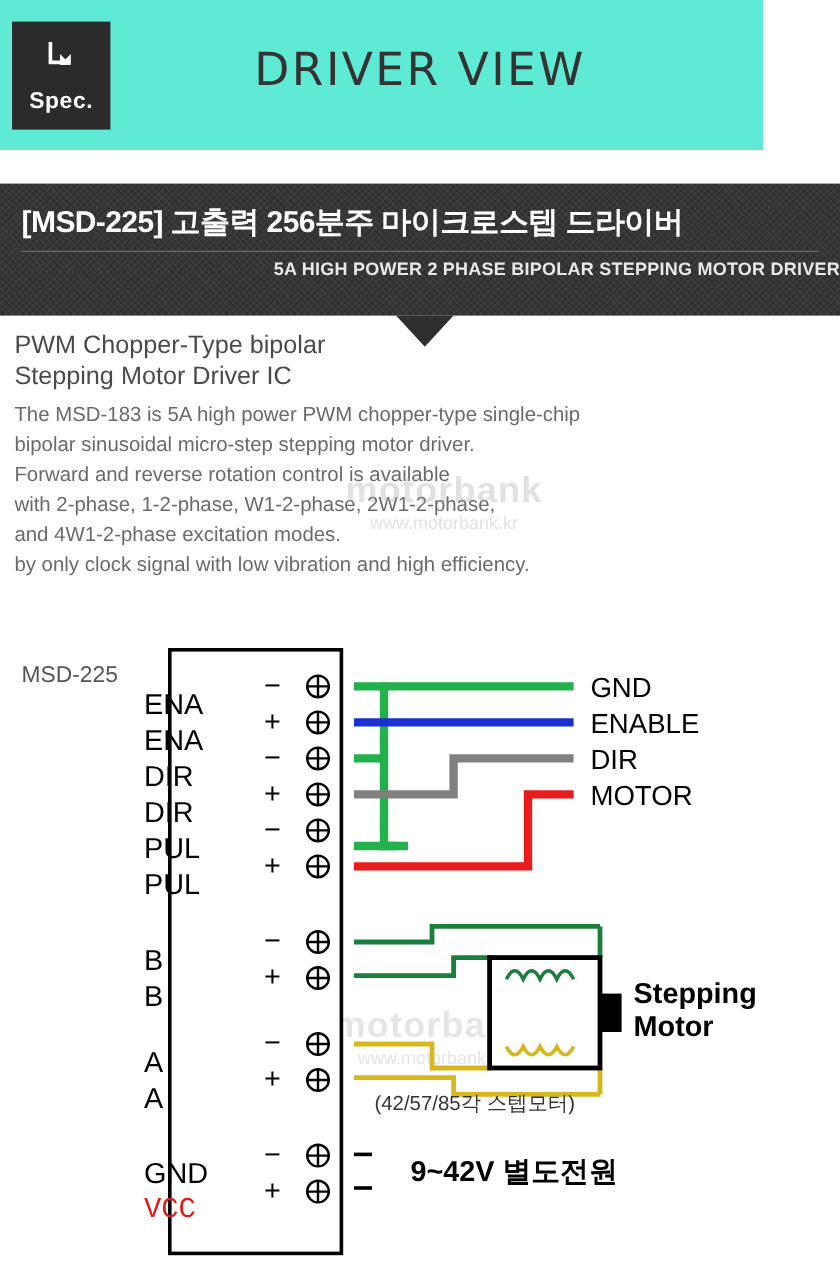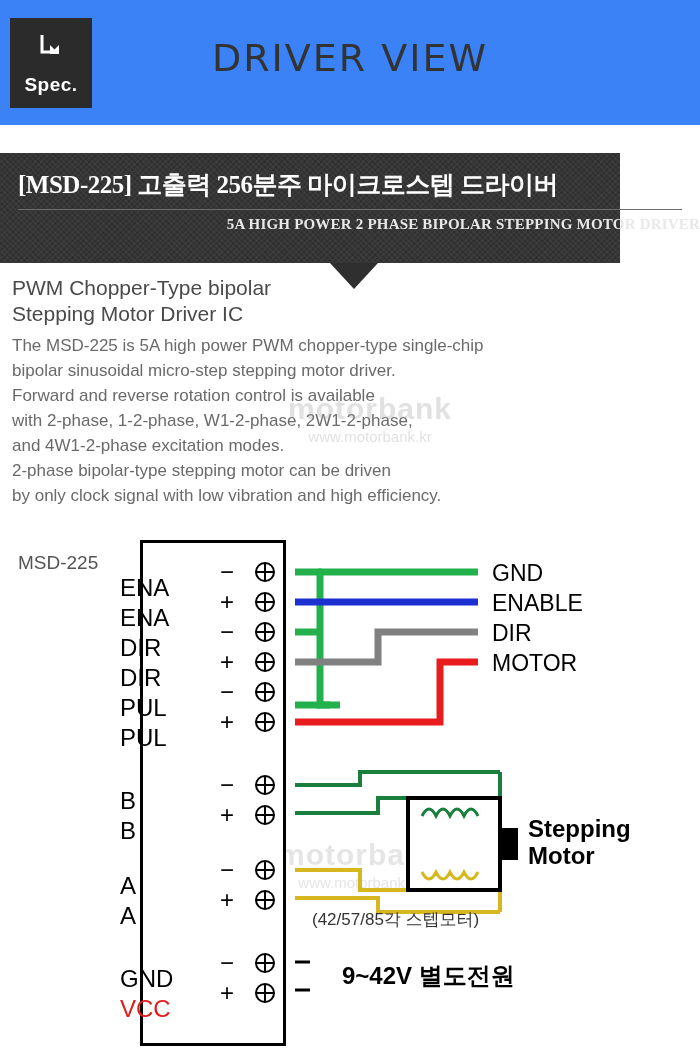--- a/index.html
+++ b/index.html
@@ -12,22 +12,22 @@
     height: 1057px;
     position: relative;
     font-family: "Liberation Sans", sans-serif;
     overflow: hidden;
   }
 
   
   .header {
     position: absolute;
     left: 0; top: 0;
-    width: 700px; height: 125px;
-    background: #3b82f6;
+    width: 636px; height: 125px;
+    background: #5eead4;
   }
   .spec-badge {
     position: absolute;
     left: 10px; top: 18px;
     width: 82px; height: 90px;
     background: #2b2b2b;
     color: #ffffff;
   }
   .spec-badge .arrow {
     position: absolute;
@@ -52,26 +52,25 @@
     letter-spacing: 2px;
     color: #333333;
     font-family: "DejaVu Sans", sans-serif;
     font-weight: 400;
   }
 
   
   .title-band {
     position: absolute;
     left: 0; top: 153px;
-    width: 620px; height: 110px;
+    width: 700px; height: 110px;
     background:
       repeating-linear-gradient(45deg, rgba(255,255,255,0.035) 0px, rgba(255,255,255,0.035) 2px, rgba(0,0,0,0) 2px, rgba(0,0,0,0) 4px),
       repeating-linear-gradient(-45deg, rgba(255,255,255,0.03) 0px, rgba(255,255,255,0.03) 2px, rgba(0,0,0,0) 2px, rgba(0,0,0,0) 4px),
       #2f2f2f;
-    font-family: Liberation Serif, serif;
   }
   .title-kr {
     position: absolute;
     left: 18px; top: 15px;
     font-size: 25px;
     font-weight: bold;
     color: #ffffff;
     letter-spacing: -0.5px;
     white-space: nowrap;
   }
@@ -179,21 +178,21 @@
     position: absolute;
     left: 98px; top: 0;
     width: 18px;
     text-align: center;
   }
   .pin-row .term {
     position: absolute;
     left: 134px; top: 4px;
     width: 22px; height: 22px;
   }
-  .pin-row.vcc .nm { color: #e01b1b; }
+  .pin-row.vcc .nm { color: #e01b1b; font-family: Liberation Mono, monospace; }
 
   .lbl-right {
     position: absolute;
     font-size: 23px;
     color: #000000;
   }
   .motor-label {
     position: absolute;
     left: 528px; top: 285px;
     font-size: 24px;
@@ -248,26 +247,25 @@
   <div class="title-en">5A HIGH POWER 2 PHASE BIPOLAR STEPPING MOTOR DRIVER</div>
 </div>
 <div class="band-notch"></div>
 
 <div class="desc">
   <div class="head">
     <div>PWM Chopper-Type bipolar</div>
     <div>Stepping Motor Driver IC</div>
   </div>
   <div class="para">
-    <div>The MSD-225 is 5A high power PWM chopper-type single-chip</div>
+    <div>The MSD-183 is 5A high power PWM chopper-type single-chip</div>
     <div>bipolar sinusoidal micro-step stepping motor driver.</div>
     <div>Forward and reverse rotation control is available</div>
     <div>with 2-phase, 1-2-phase, W1-2-phase, 2W1-2-phase,</div>
     <div>and 4W1-2-phase excitation modes.</div>
-    <div>2-phase bipolar-type stepping motor can be driven</div>
     <div>by only clock signal with low vibration and high efficiency.</div>
   </div>
 </div>
 
 <div class="watermark">
   <div class="wm1">motorbank</div>
   <div class="wm2">www.motorbank.kr</div>
 </div>
 <div class="watermark2">
   <div class="wm1">motorbank</div>

